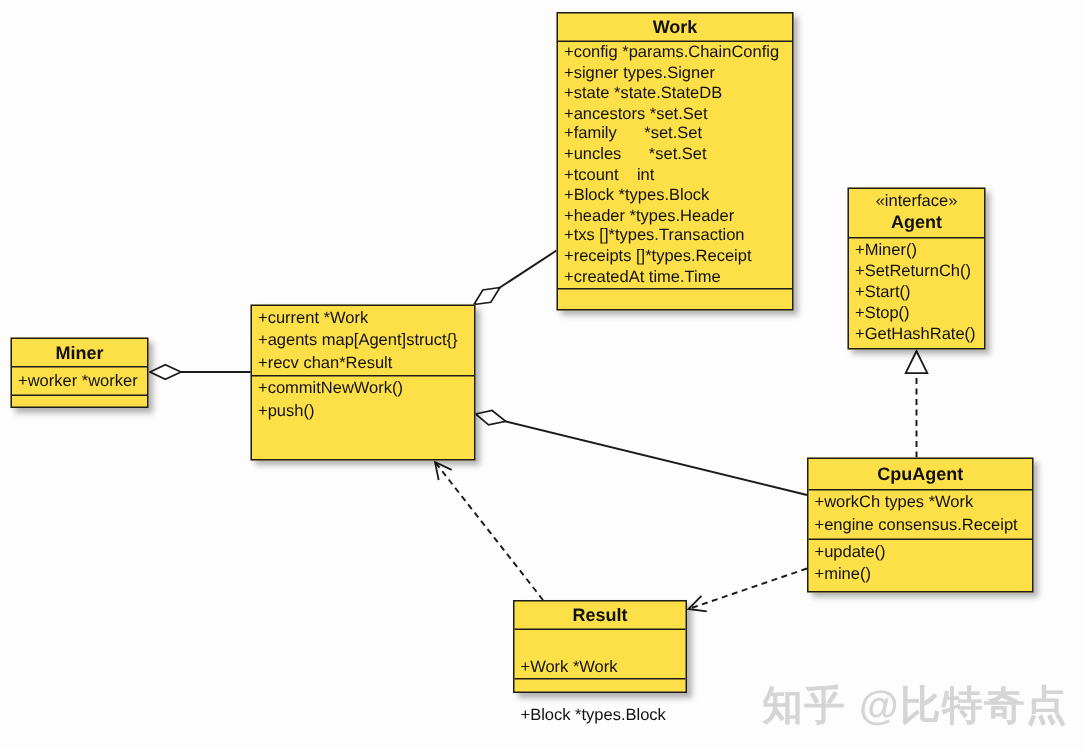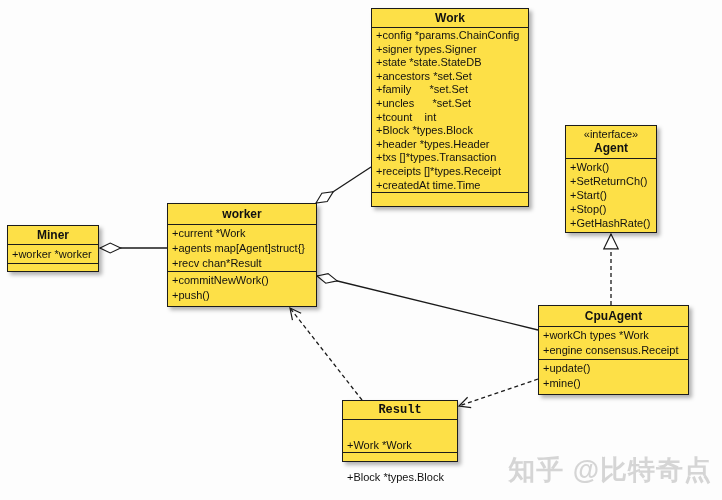--- a/index.html
+++ b/index.html
@@ -50,21 +50,21 @@
   #box-worker .uml-title  { height:21px; }
   #box-worker .uml-attrs  { height:47px; }
   #box-worker .member-row { line-height:15px; }
 
   #box-cpuagent { left:538px; top:305px; width:151px; height:90px; }
   #box-cpuagent .uml-title  { height:21px; }
   #box-cpuagent .uml-attrs  { height:33px; }
   #box-cpuagent .member-row { line-height:15px; }
 
   #box-result   { left:342px; top:400px; width:116px; height:62px; }
-  #box-result .uml-title   { height:19px;font-family:Liberation Mono, monospace; }
+  #box-result .uml-title   { height:19px; }
   #box-result .uml-attrs   { height:33px; }
   #box-result .member-row  { line-height:15px;margin-top:17px; }
   #box-result .uml-methods { height:7px; }
 
   .watermark {
     position:absolute; right:10px; bottom:12px;
     font-size:27px; font-weight:bold; color:#d5d5d5;
     letter-spacing:1px;
   }
 </style>
@@ -111,42 +111,39 @@
     </div>
   <div class="uml-methods"></div>
 </div>
 
 <div class="uml-class" id="box-agent">
   <div class="uml-title">
     <div class="uml-stereotype">«interface»</div>
     <div class="uml-name">Agent</div>
   </div>
   <div class="uml-methods">
-      <div class="member-row">+Work()</div>
+      <div class="member-row">+Miner()</div>
       <div class="member-row">+SetReturnCh()</div>
       <div class="member-row">+Start()</div>
       <div class="member-row">+Stop()</div>
       <div class="member-row">+GetHashRate()</div>
     </div>
 </div>
 
 <div class="uml-class" id="box-miner">
   <div class="uml-title">
     <div class="uml-name">Miner</div>
   </div>
   <div class="uml-attrs">
       <div class="member-row">+worker *worker</div>
     </div>
   <div class="uml-methods"></div>
 </div>
 
 <div class="uml-class" id="box-worker">
-  <div class="uml-title">
-    <div class="uml-name">worker</div>
-  </div>
   <div class="uml-attrs">
       <div class="member-row">+current *Work</div>
       <div class="member-row">+agents map[Agent]struct{}</div>
       <div class="member-row">+recv chan*Result</div>
     </div>
   <div class="uml-methods">
       <div class="member-row">+commitNewWork()</div>
       <div class="member-row">+push()</div>
     </div>
 </div>

